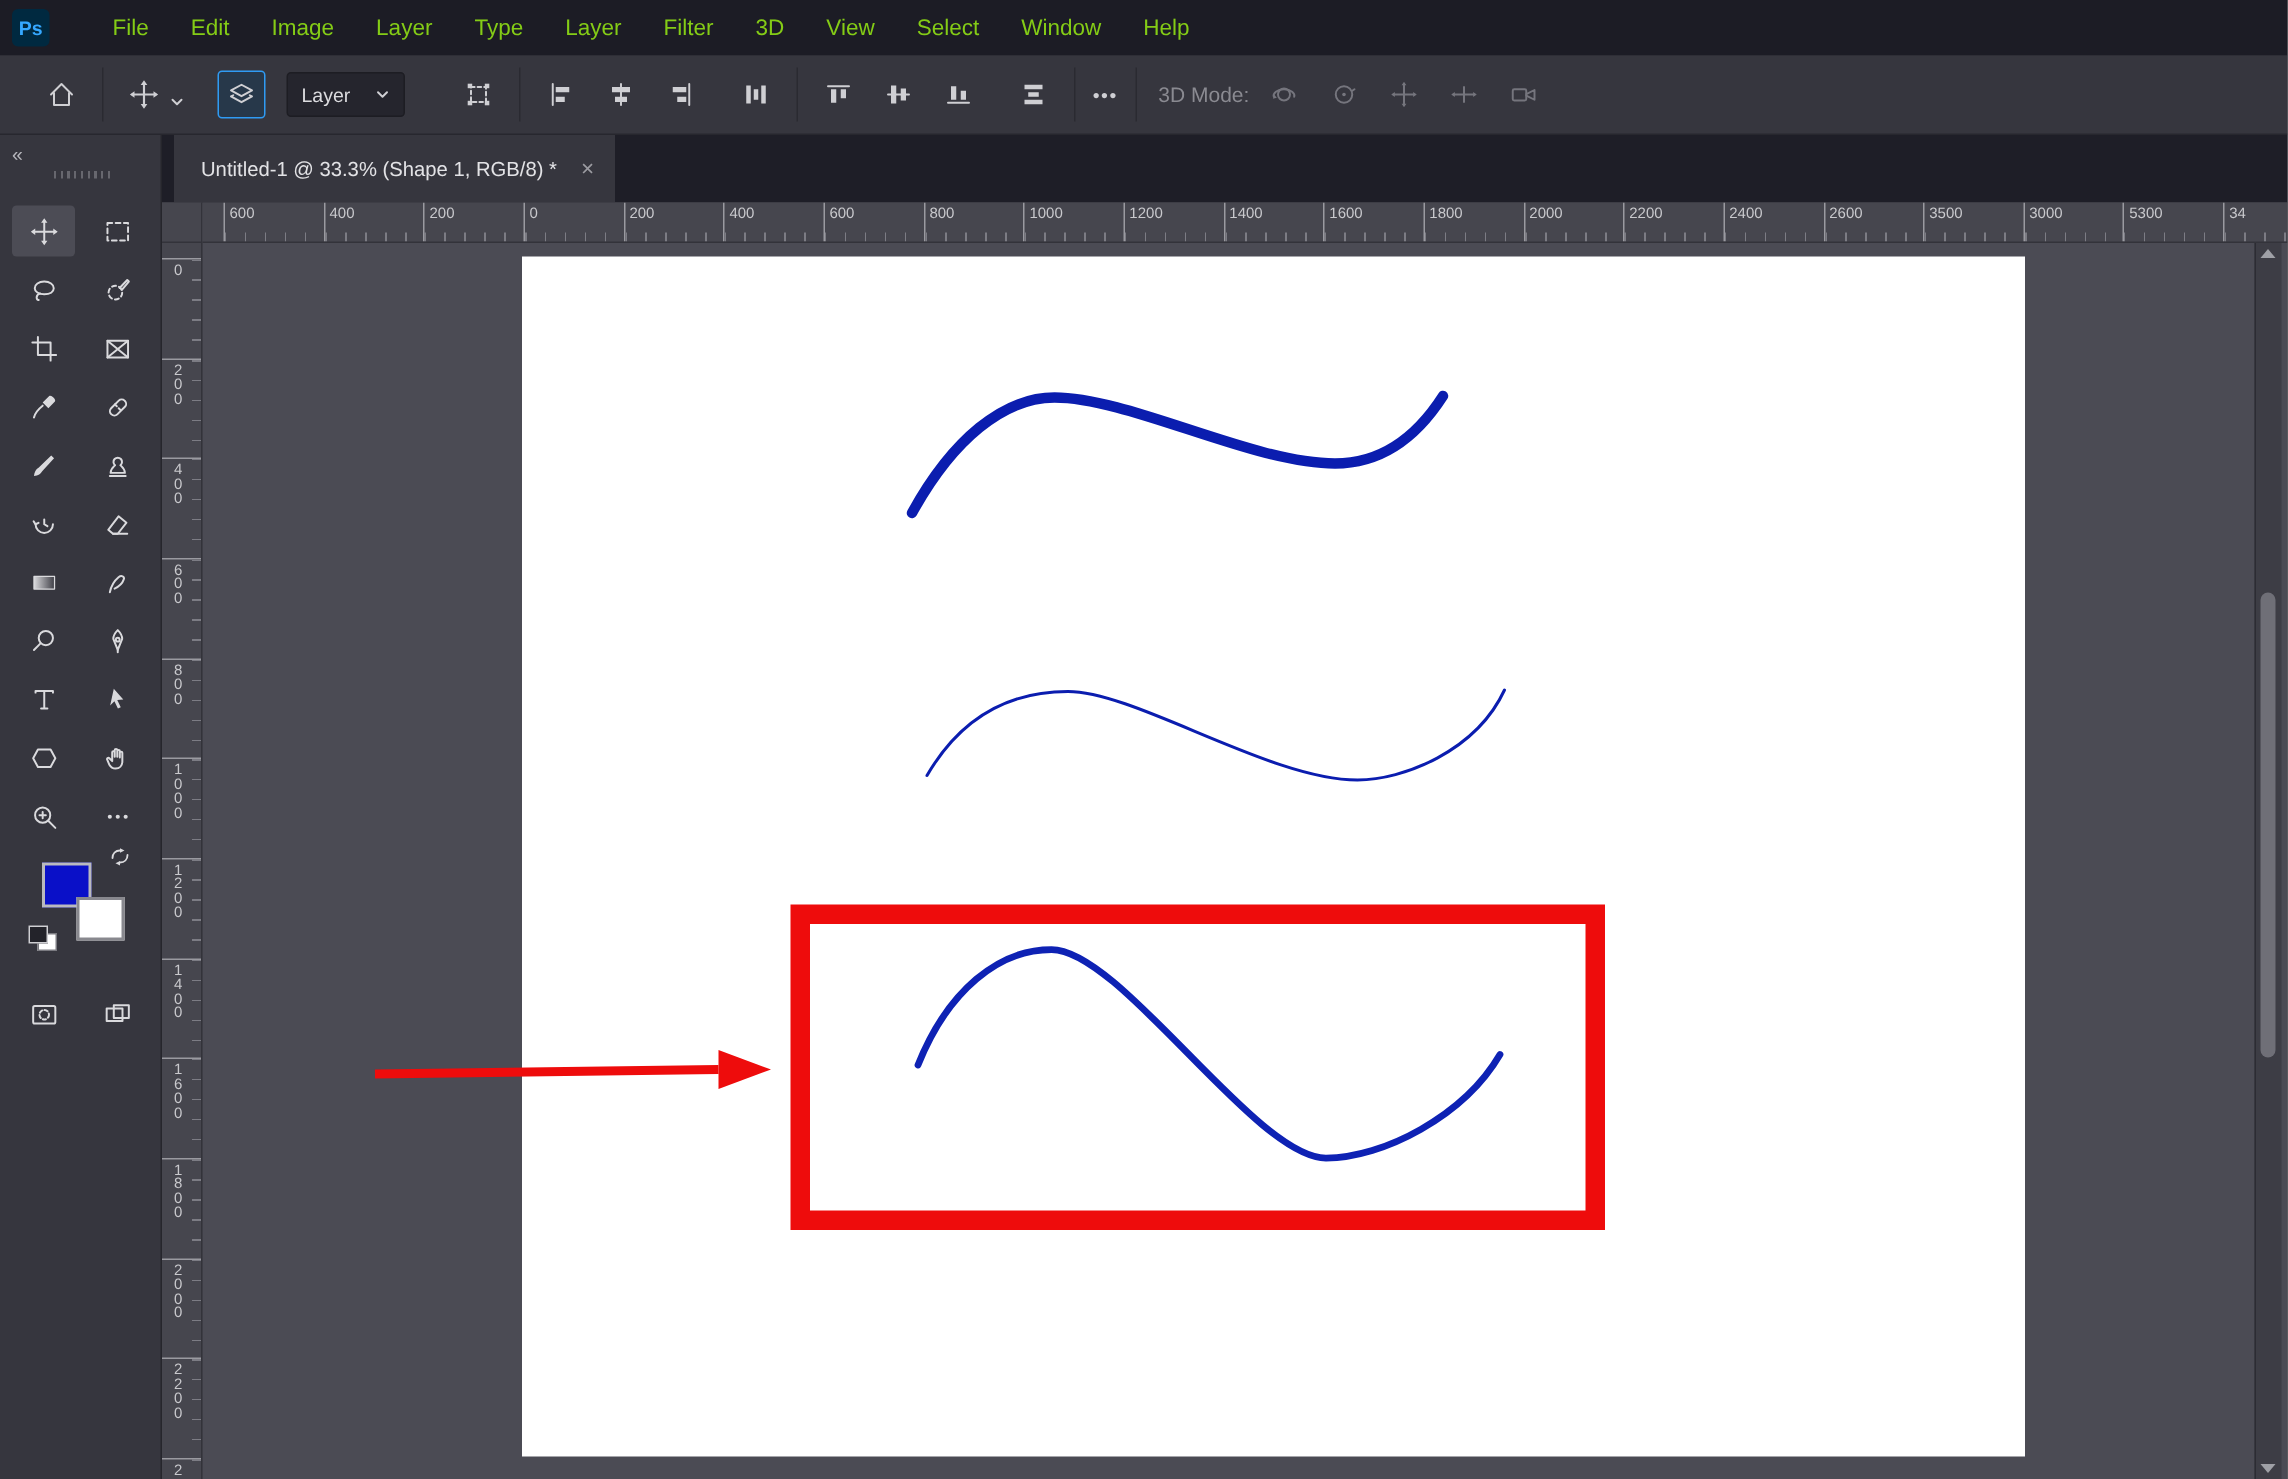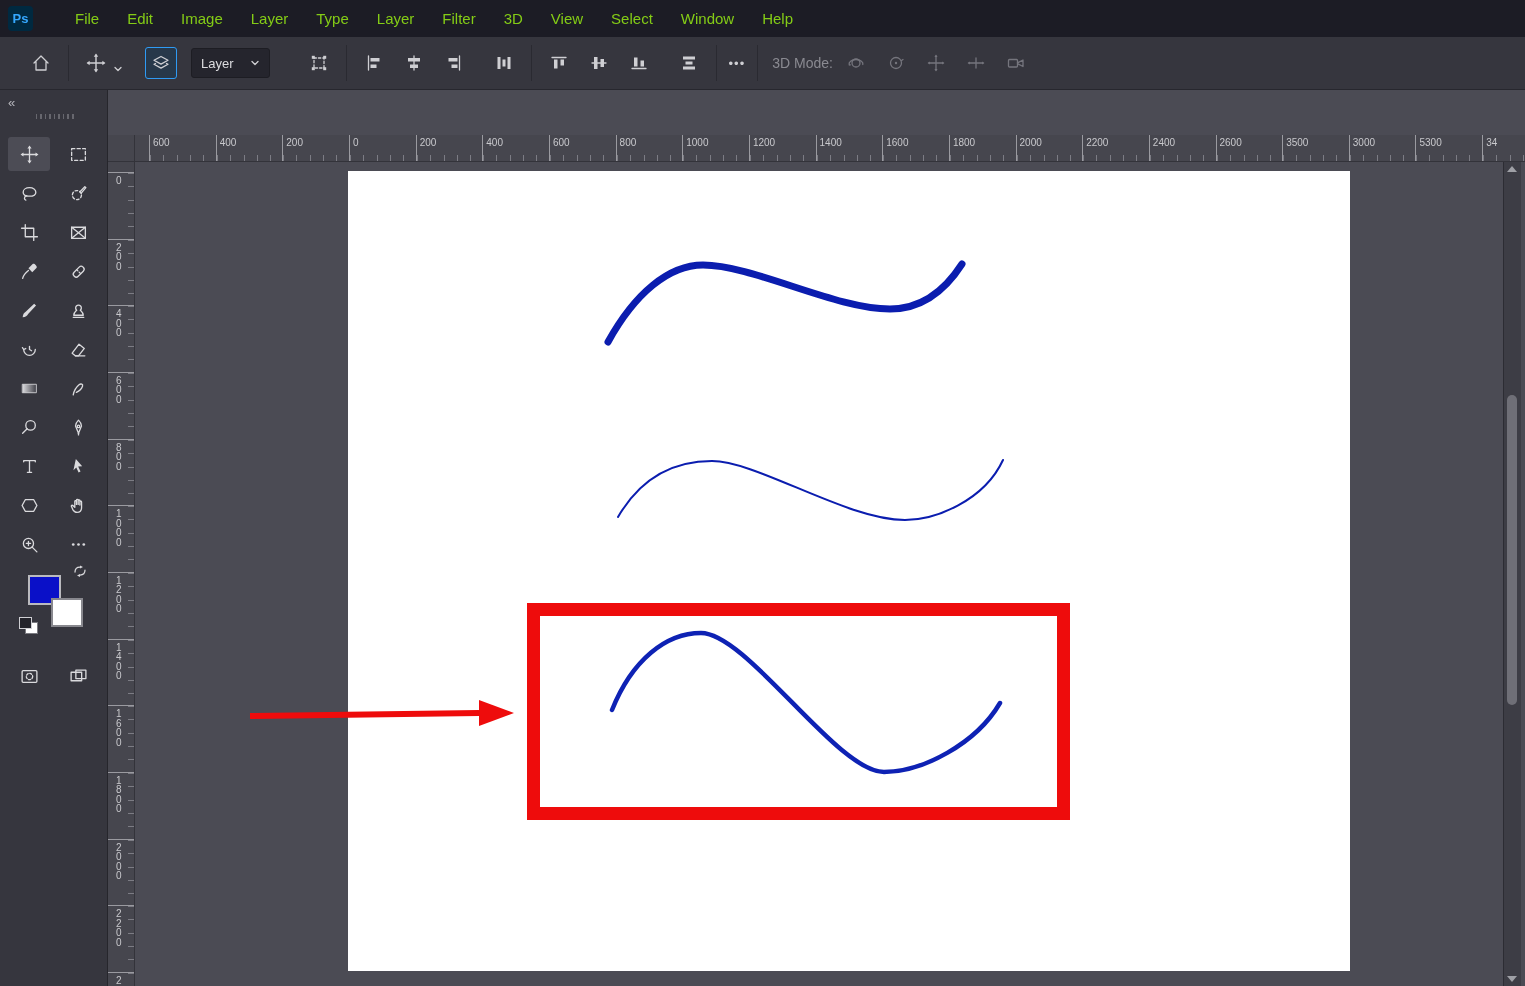--- a/index.html
+++ b/index.html
@@ -237,20 +237,26 @@
         </svg>
     </span>
     <span class="ob-icon gap10">
       <svg class="d3" width="20" height="20" viewBox="0 0 20 20">
           <rect x="2.5" y="6.5" width="9" height="7.5" rx="1"></rect>
           <path d="M11.5 9.8l5.5-2.8v6.5l-5.5-2.8"></path>
         </svg>
     </span>
   </div>
 
+  <div class="tabbar">
+    <div class="doc-tab">
+      <span class="tab-title">Untitled-1 @ 33.3% (Shape 1, RGB/8) *</span>
+      <span class="tab-close">×</span>
+    </div>
+  </div>
 
   <div class="sidebar">
     <div class="sb-head">
       <span class="collapse">«</span>
       <div class="grip"></div>
     </div>
     <div class="tools">
       <div class="tool sel">
         <svg class="ti" width="19" height="19" viewBox="0 0 18 18">
             <path d="M9 2v14M2 9h14"></path>

